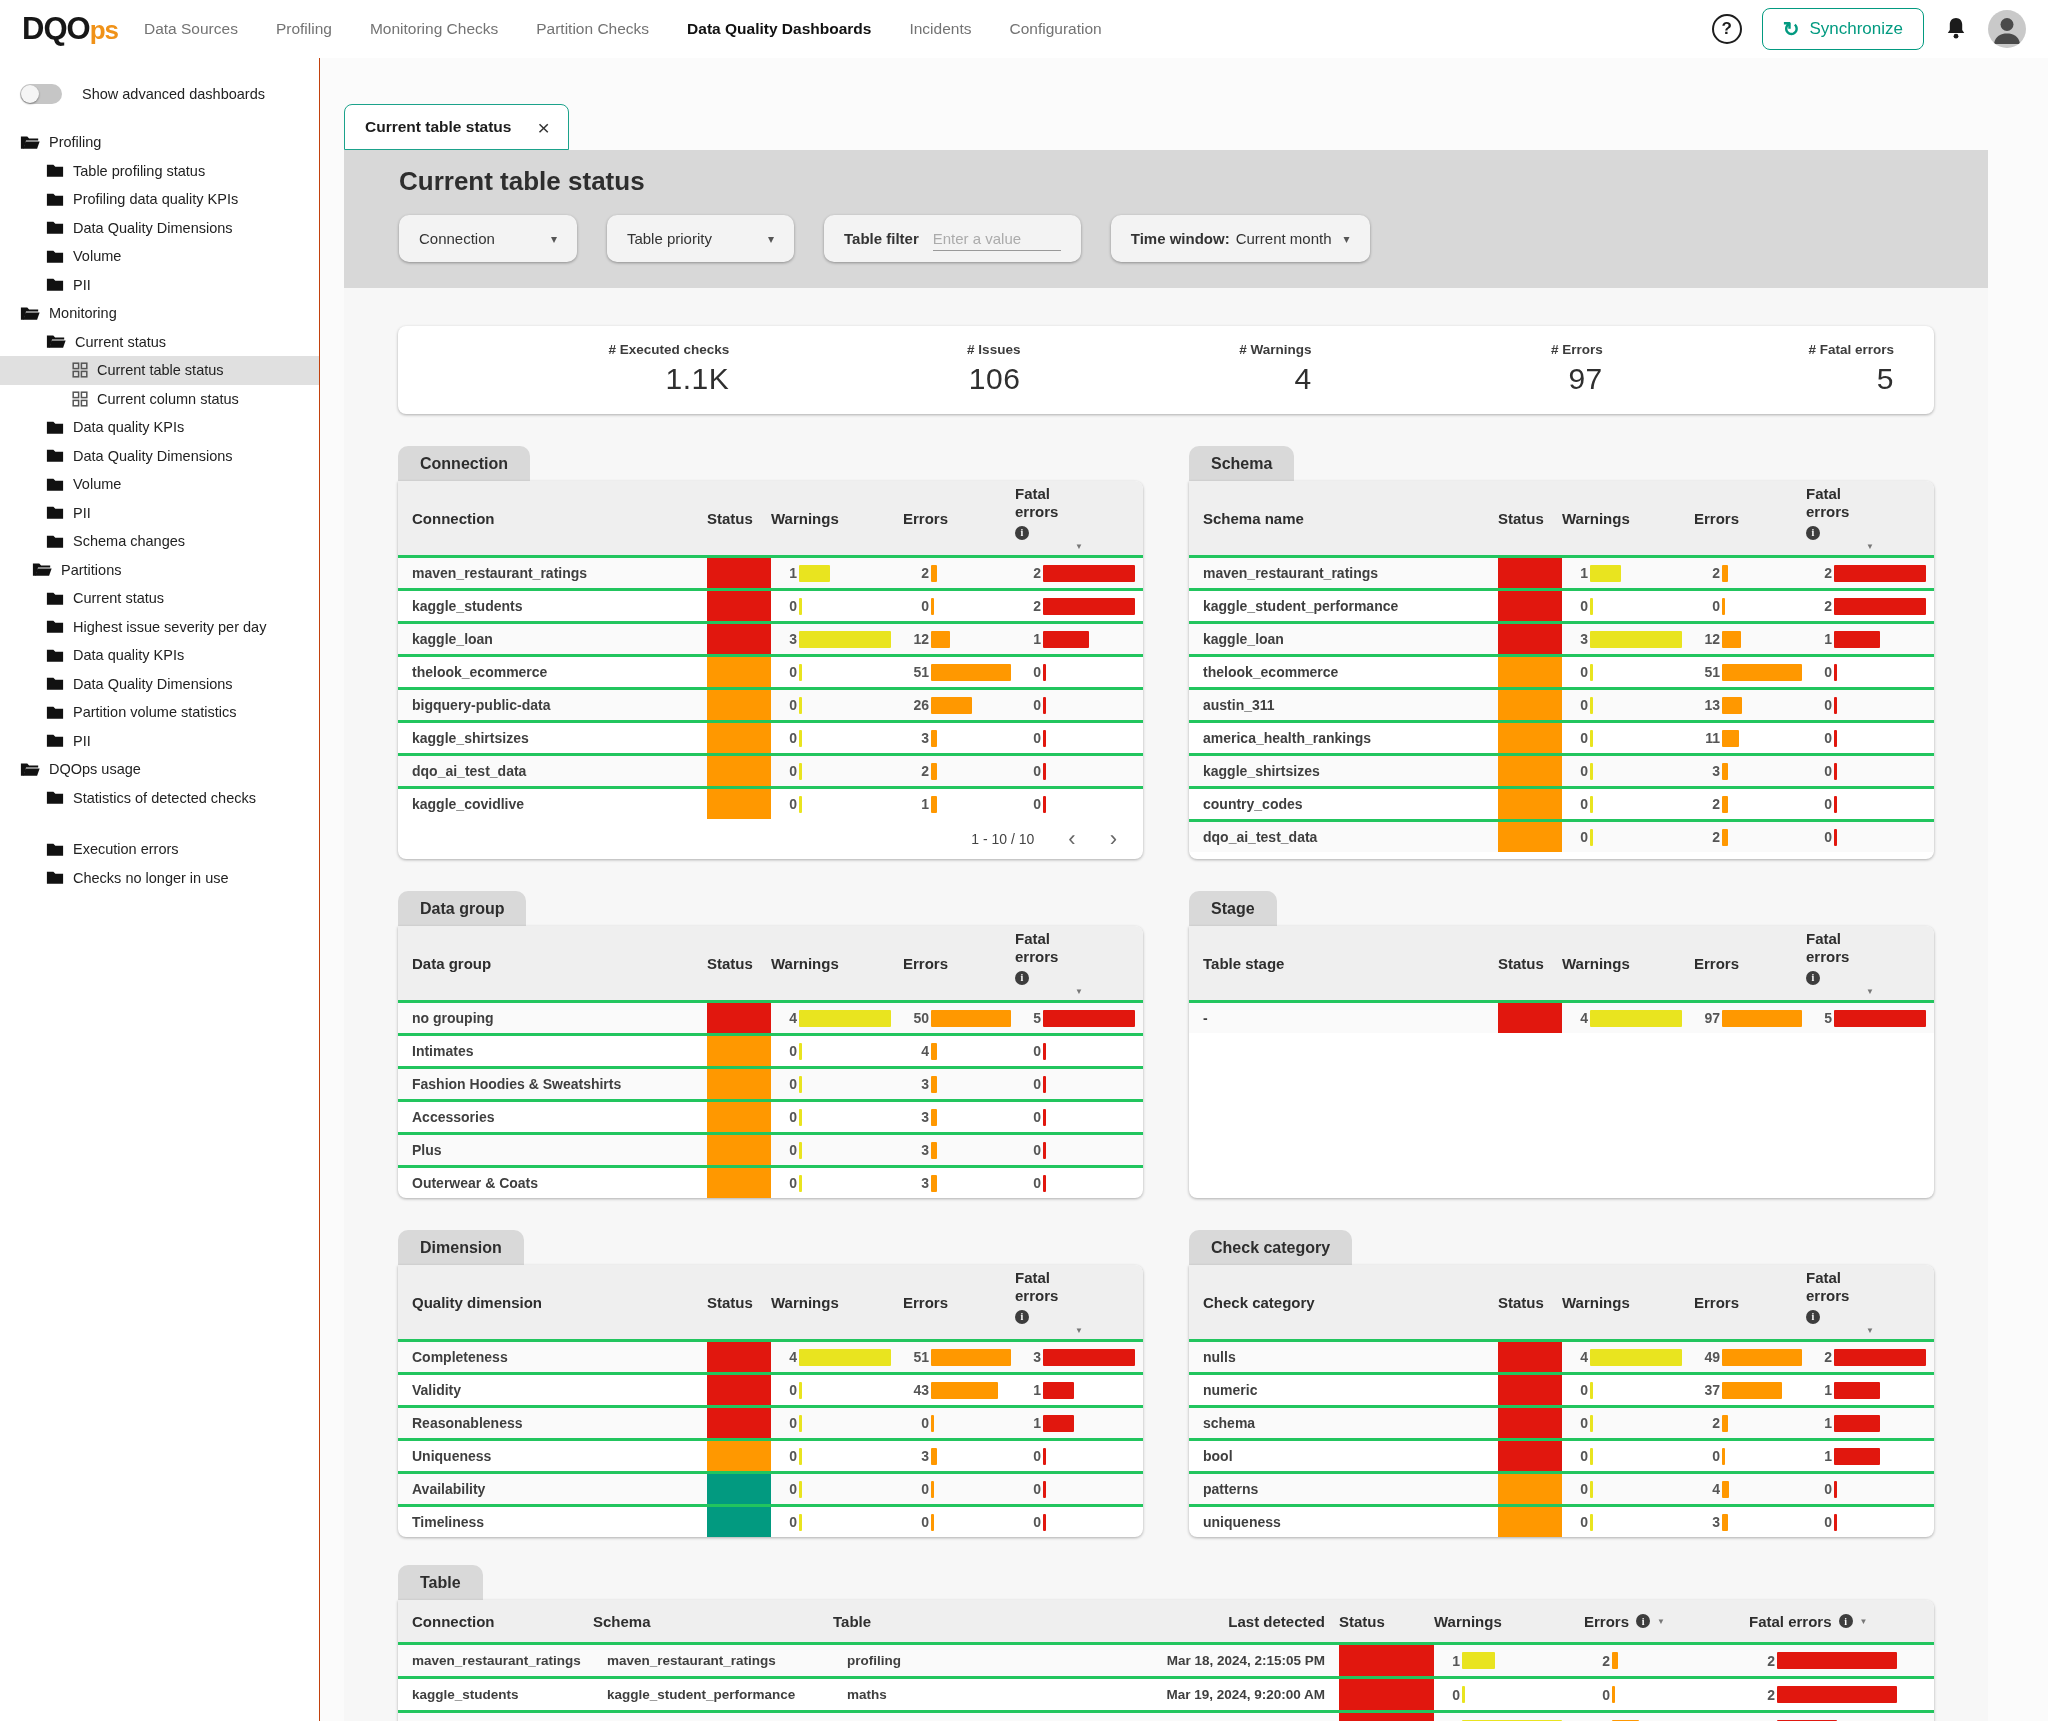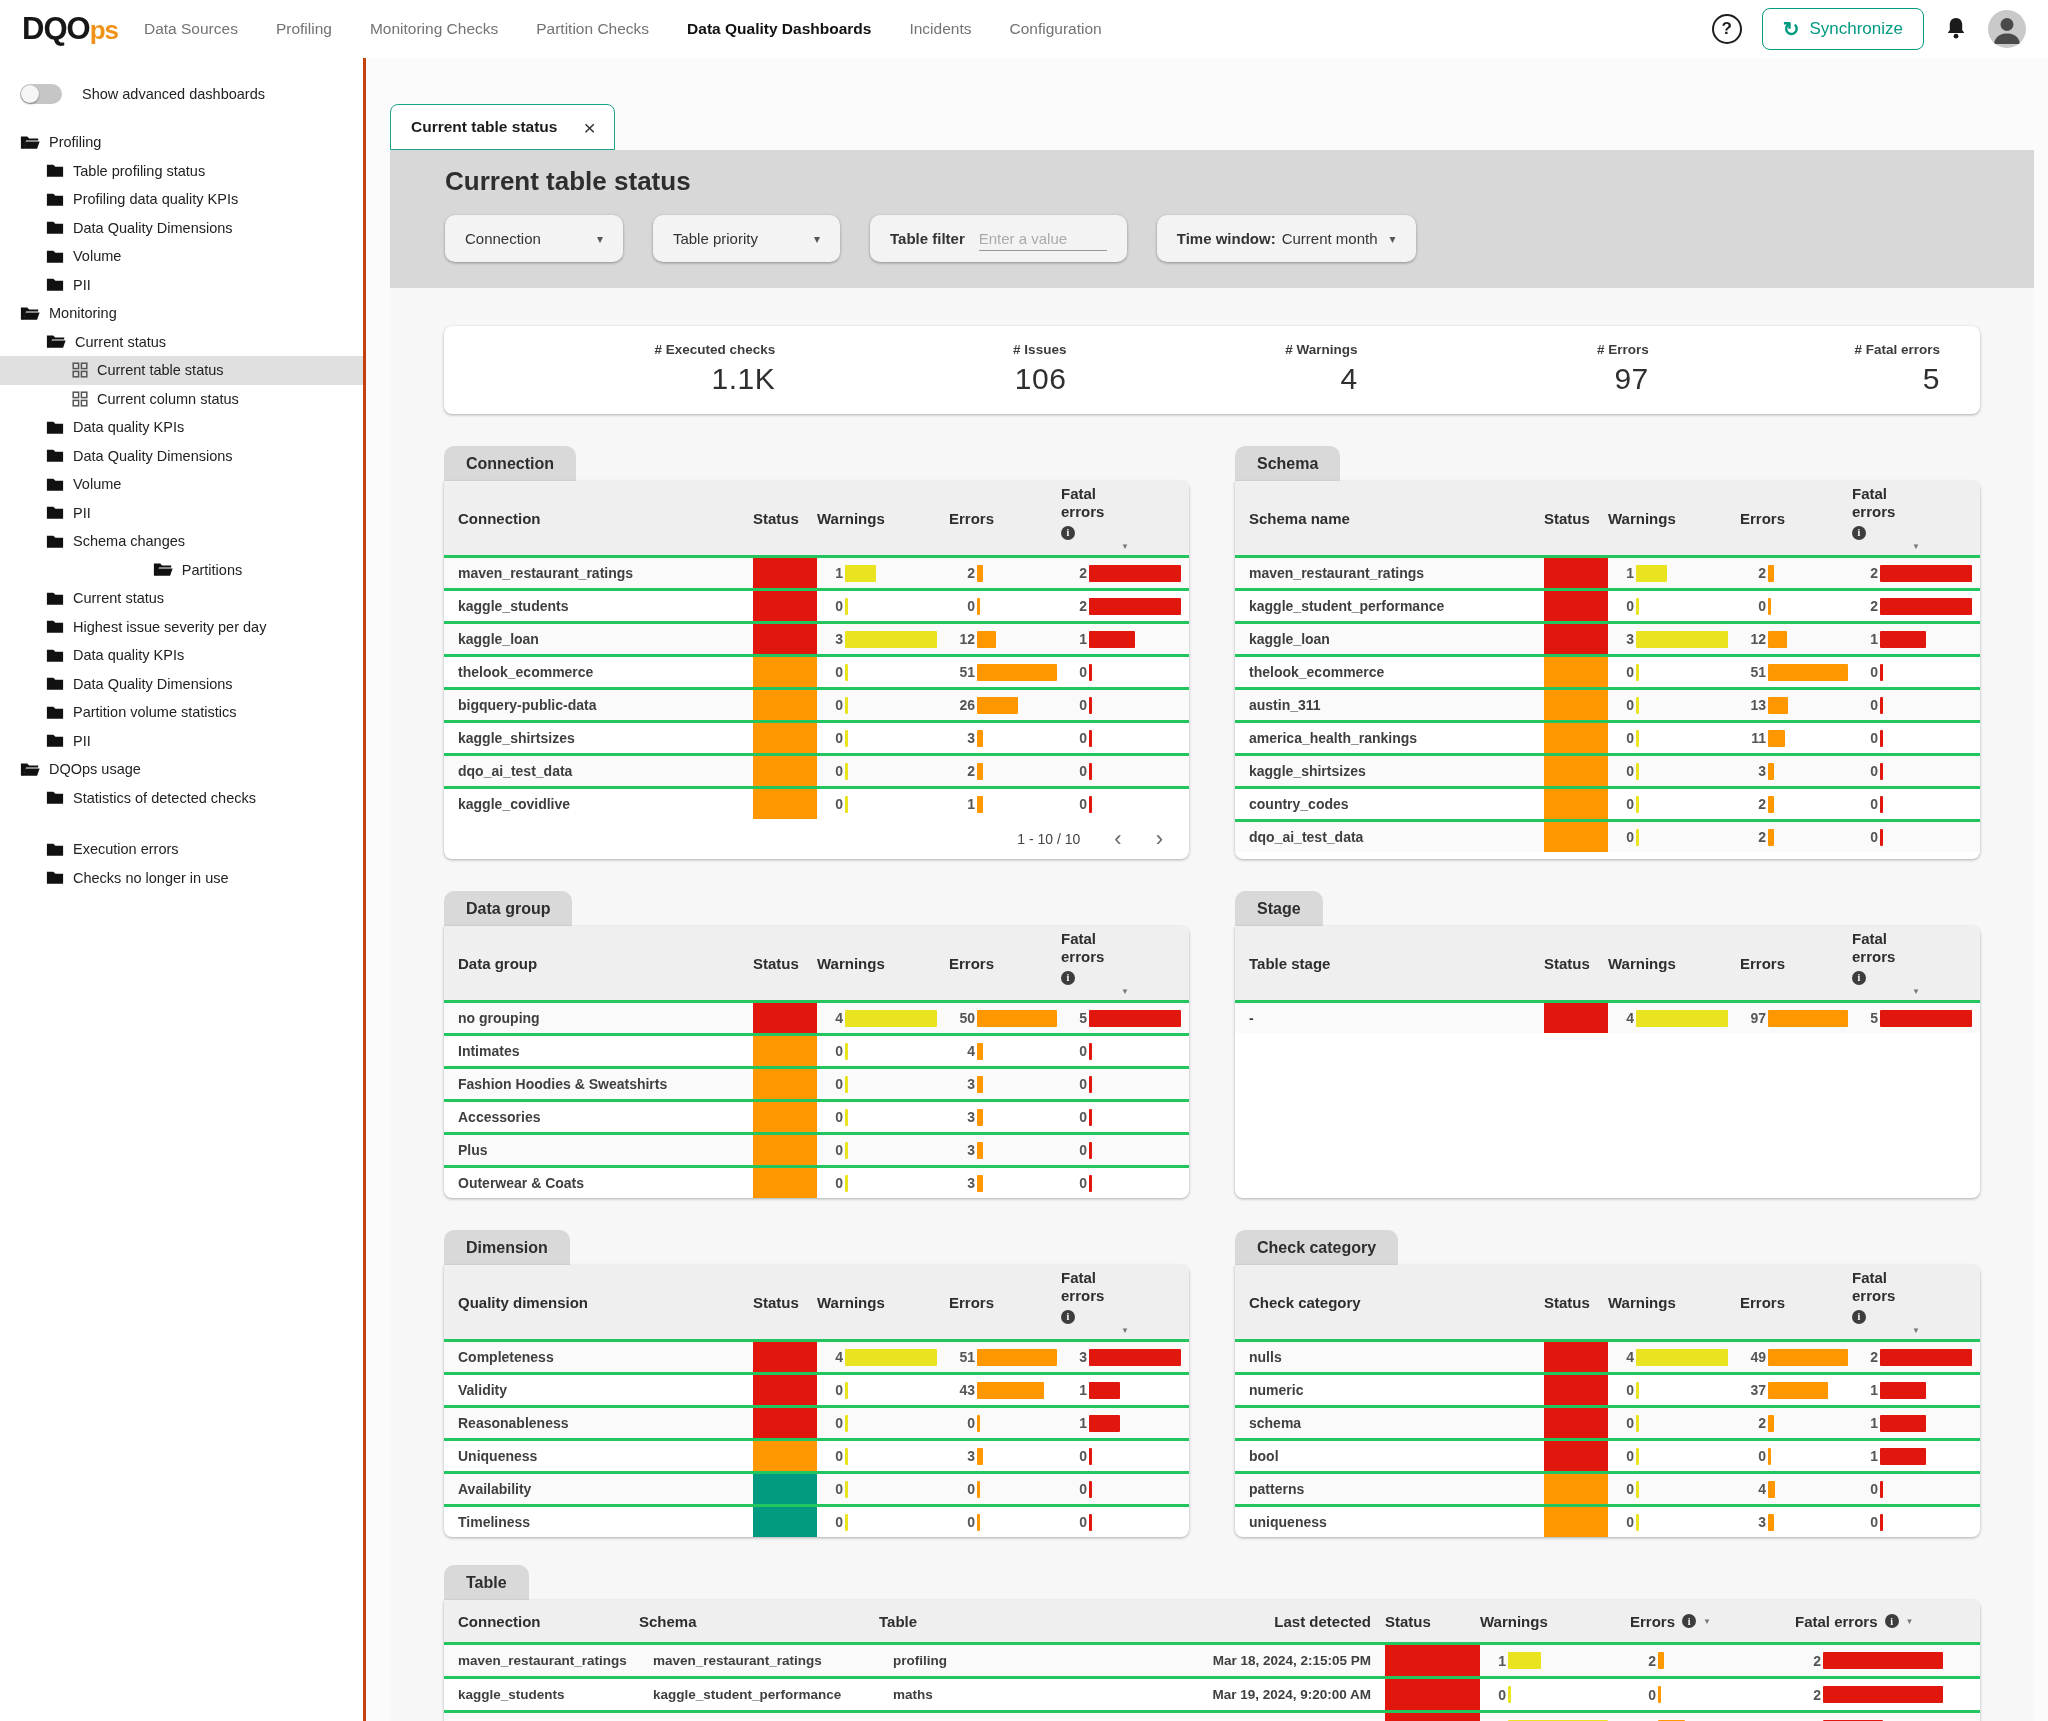--- a/index.html
+++ b/index.html
@@ -19,21 +19,21 @@
     display:flex; align-items:center; justify-content:center; font-weight:bold; font-size:17px; color:#1d1d1d; }
   .sync-btn { display:flex; align-items:center; gap:10px; border:1px solid #029a80; color:#029a80;
     border-radius:8px; height:42px; padding:0 20px; font-size:17px; background:#fff; cursor:pointer; }
   .sync-glyph { font-size:20px; font-weight:bold; }
   .bell svg { display:block; }
   .avatar { width:38px; height:38px; border-radius:50%; background:#c9c9c9; overflow:hidden; position:relative; }
   .avatar svg { display:block; }
 
   
   .layout { display:flex; height:1663px; }
-  .sidebar { width:366px; border-right:3px solid #c2410c; padding-top:20px; flex-shrink:0; background:#fff; }
+  .sidebar { width:320px; border-right:1px solid #c2410c; padding-top:20px; flex-shrink:0; background:#fff; }
   .toggle-row { display:flex; align-items:center; gap:20px; padding:6px 0 6px 20px; margin-bottom:18px; }
   .toggle { width:42px; height:20px; background:#c6c6c6; border-radius:10px; position:relative; cursor:pointer; }
   .toggle-knob { width:18px; height:18px; background:#f5f5f5; border-radius:50%; position:absolute; left:1px; top:1px;
     box-shadow:0 1px 2px rgba(0,0,0,.4); }
   .toggle-label { font-size:14.5px; color:#222; }
   .tree-item { display:flex; align-items:center; gap:9px; height:28.5px; font-size:14.5px; color:#222;
     cursor:pointer; }
   .tree-item .ticon { display:flex; align-items:center; flex-shrink:0; }
   .tree-item.selected { background:#e0e0e0; }
   .tree-label { white-space:nowrap; }
@@ -287,21 +287,21 @@
           <span class="tree-label">PII</span>
         </div>
         <div class="tree-item" style="padding-left: 46px;">
           <span class="ticon">
             <svg width="18" height="15" viewBox="0 0 20 16">
               <path fill="#111" d="M1 1.5h7.2l2.2 2.4H19V15H1z"></path>
             </svg>
           </span>
           <span class="tree-label">Schema changes</span>
         </div>
-        <div class="tree-item" style="padding-left: 32px; justify-content: center;">
+        <div class="tree-item" style="padding-left: 32px;">
           <span class="ticon">
             <svg width="20" height="15" viewBox="0 0 22 16">
               <path fill="#111" d="M1 1.5h7l2 2.2h10v2.1H6.6L4.3 15H1z"></path>
               <path fill="#111" d="M6 7h15.6L18.8 15H3.8z"></path>
             </svg>
           </span>
           <span class="tree-label">Partitions</span>
         </div>
         <div class="tree-item" style="padding-left: 46px;">
           <span class="ticon">

